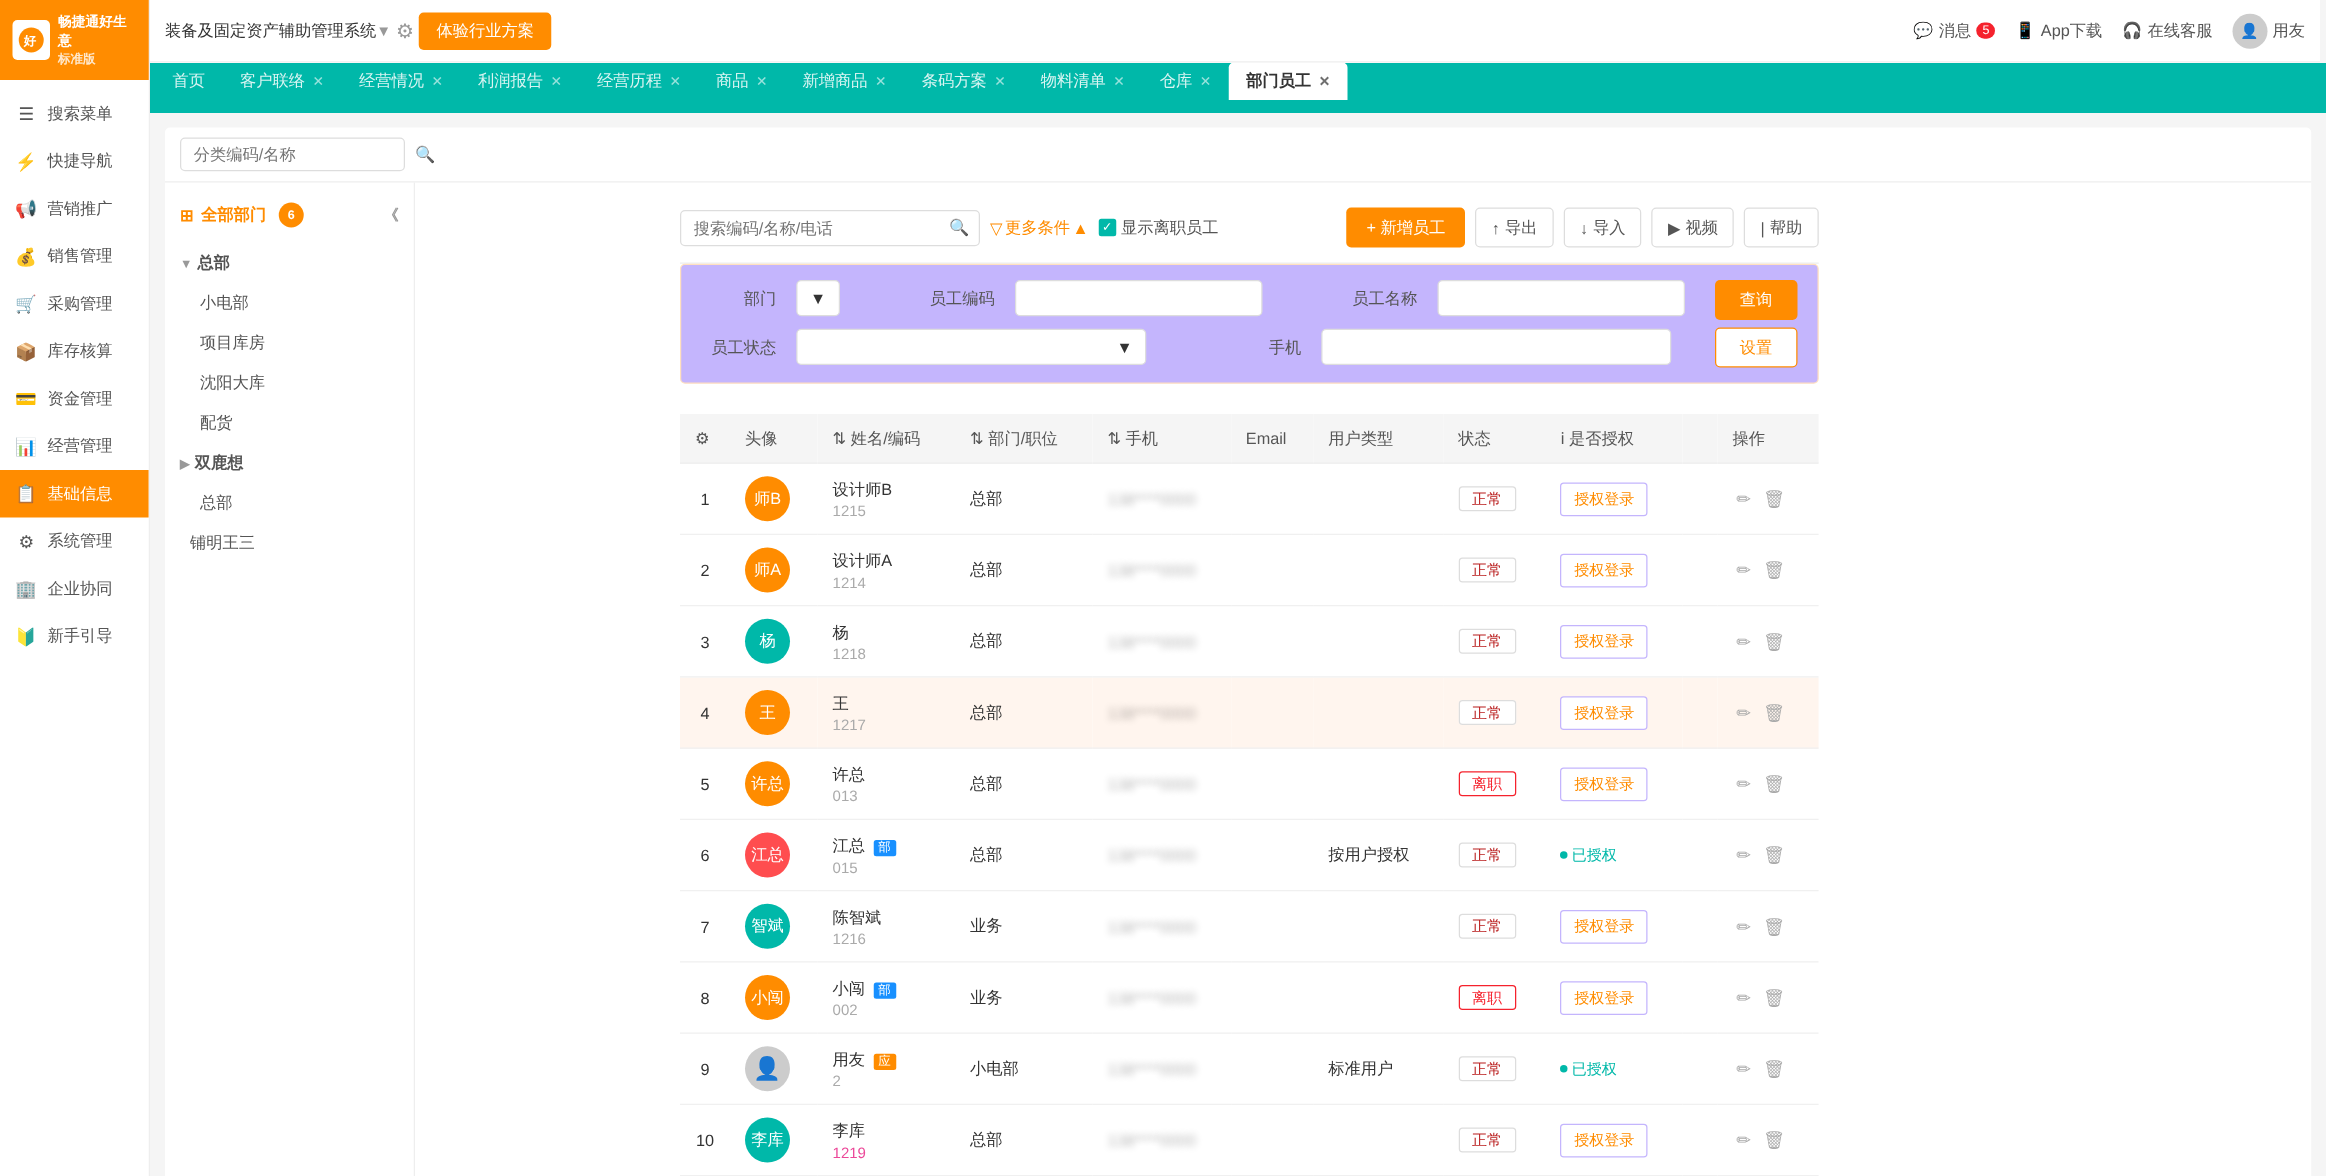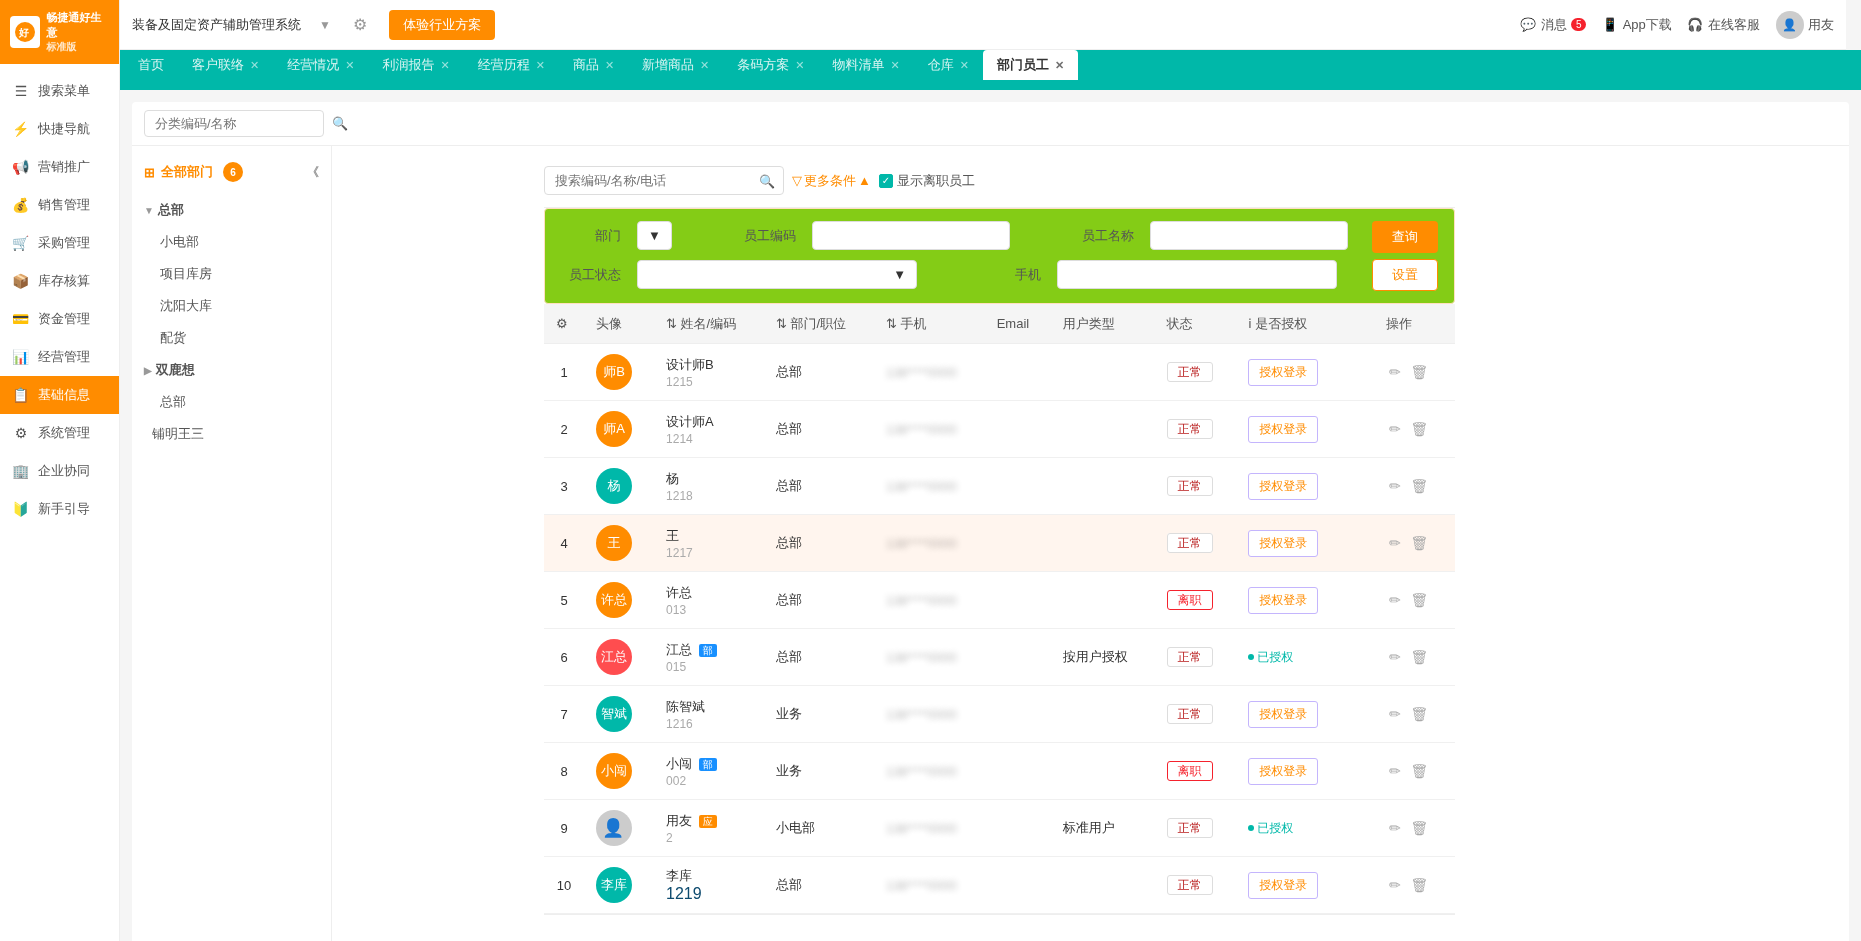--- a/index.html
+++ b/index.html
@@ -21,23 +21,23 @@
     .sidebar-item {
       display: flex; align-items: center; gap: 8px;
       padding: 10px 12px; cursor: pointer; color: #555; font-size: 13px;
       transition: background 0.2s;
     }
     .sidebar-item.active { background: #ff8c00; color: white; }
     .sidebar-item-icon { font-size: 14px; width: 18px; text-align: center; }
 
     
     .topbar {
-      position: fixed; left: 120px; top: 0; right: 15px; height: 50px;
+      position: fixed; left: 120px; top: 0; right: 5px; height: 50px;
       background: white; border-bottom: 1px solid #eee; z-index: 99;
-      display: flex; align-items: center; padding: 0 12px; gap: 18px;
+      display: flex; align-items: center; padding: 0 12px; gap: 0;
     }
     .topbar-title { font-size: 13px; color: #333; flex: 0 0 auto; }
     .topbar-arrow { color: #999; font-size: 12px; }
     .topbar-gear { color: #999; font-size: 16px; cursor: pointer; margin-left: 4px; }
     .topbar-btn {
       background: #ff8c00; color: white; border: none; border-radius: 4px;
       padding: 6px 14px; cursor: pointer; font-size: 13px; margin-left: 4px;
     }
     .topbar-right { margin-left: auto; display: flex; align-items: center; gap: 16px; color: #555; font-size: 13px; }
     .topbar-right-item { display: flex; align-items: center; gap: 4px; cursor: pointer; }
@@ -110,21 +110,21 @@
     .btn-add {
       background: #ff8c00; color: white; border: none; border-radius: 4px;
       padding: 7px 16px; cursor: pointer; font-size: 13px; white-space: nowrap;
     }
     .btn-outline {
       background: white; color: #555; border: 1px solid #ddd; border-radius: 4px;
       padding: 6px 12px; cursor: pointer; font-size: 13px; display: flex; align-items: center; gap: 4px;
     }
 
     
-    .filter-area { background: #84cc16; border: 1px solid #ffe0c0; border-radius: 4px; padding: 12px 16px; margin-bottom: 0; }
+    .filter-area { background: #c4b5fd; border: 1px solid #ffe0c0; border-radius: 4px; padding: 12px 16px; margin-bottom: 24px; }
     .filter-row { display: flex; align-items: center; gap: 16px; margin-bottom: 10px; }
     .filter-row:last-child { margin-bottom: 0; }
     .filter-label { color: #555; font-size: 13px; width: 60px; text-align: right; }
     .filter-select {
       flex: 1; max-width: 300px; border: 1px solid #ddd; border-radius: 4px;
       padding: 6px 10px; font-size: 13px; background: white;
       display: flex; align-items: center; justify-content: space-between; cursor: pointer;
     }
     .filter-input {
       flex: 1; max-width: 300px; border: 1px solid #ddd; border-radius: 4px;
@@ -363,20 +363,39 @@
             <span class="search-icon">🔍</span>
           </div>
           <div class="more-conditions">
             <span>▽</span>
             <span>更多条件</span>
             <span>▲</span>
           </div>
           <div class="show-resign">
             <div class="checkbox-custom">✓</div>
             <span>显示离职员工</span>
+          </div>
+          <div class="toolbar-right">
+            <button class="btn-add">+ 新增员工</button>
+            <button class="btn-outline">
+              <span>↑</span>
+              <span>导出</span>
+            </button>
+            <button class="btn-outline">
+              <span>↓</span>
+              <span>导入</span>
+            </button>
+            <button class="btn-outline">
+              <span>▶</span>
+              <span>视频</span>
+            </button>
+            <button class="btn-outline">
+              <span>|</span>
+              <span>帮助</span>
+            </button>
           </div>
         </div>
 
         <div class="filter-area">
           <div style="display:flex; gap:12px; align-items:flex-start;">
             <div style="flex:1;">
               <div class="filter-row">
                 <span class="filter-label">部门</span>
                 <div class="filter-select" style="max-width:280px;">
                   <span></span>
@@ -599,21 +618,21 @@
                   <td>
     <span class="op-icon">✏</span>
     <span class="op-icon">🗑</span>
   </td>
                 </tr>
                 <tr>
                   <td style="text-align: center;">10</td>
                   <td>
                     <div class="avatar-circle" style="background: rgb(0, 184, 169);">李库</div>
                   </td>
-                  <td>李库<br><span style="color:#0c4a6e;font-size:16px;">1219</span></td>
+                  <td>李库<br><span style="color:#ec4899;font-size:12px;">1219</span></td>
                   <td>总部</td>
                   <td><span class="blur-text">138****0000</span></td>
                   <td></td>
                   <td></td>
                   <td><span class="status-normal">正常</span></td>
                   <td><button class="btn-auth">授权登录</button></td>
                   <td style="flex: 1 1 0%;"></td>
                   <td>
     <span class="op-icon">✏</span>
     <span class="op-icon">🗑</span>

